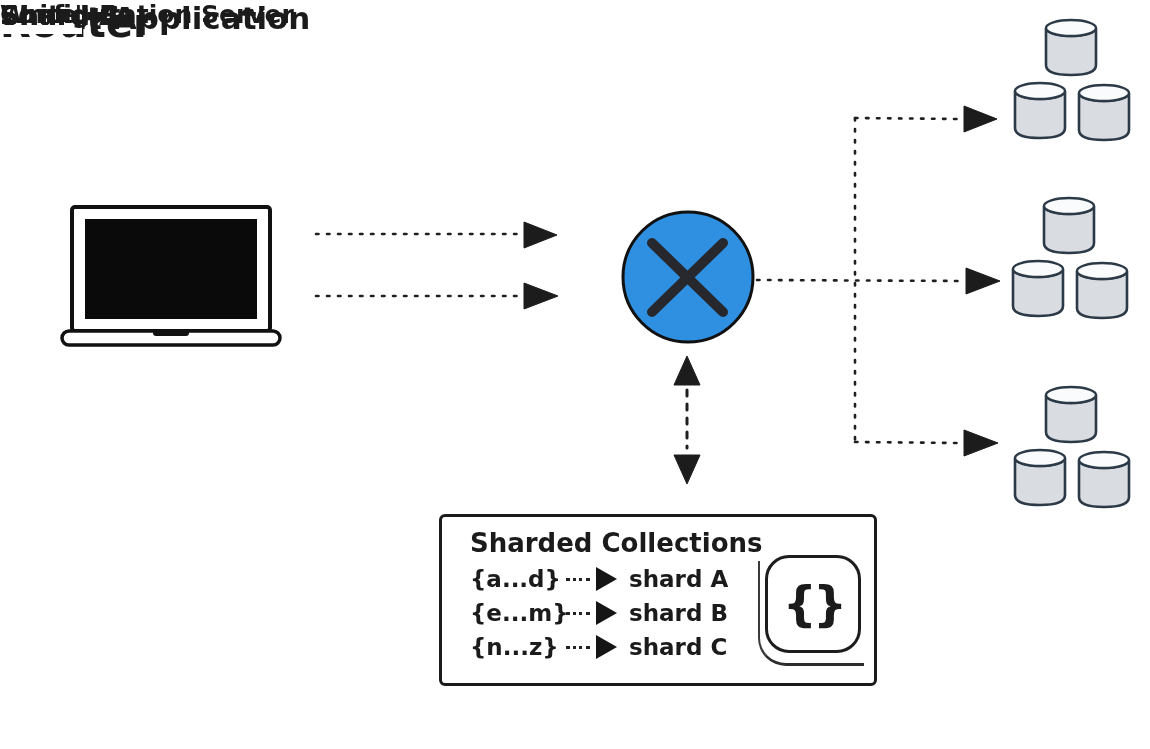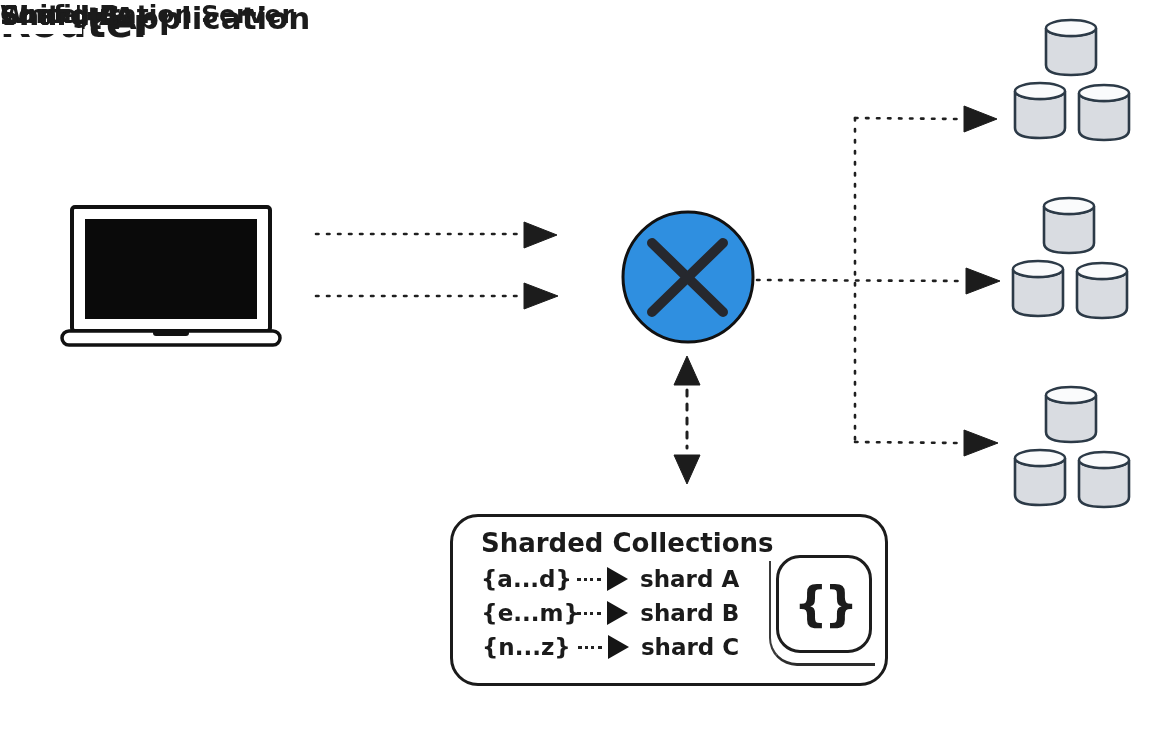--- a/index.html
+++ b/index.html
@@ -16,27 +16,27 @@
   #client-label  { left:0;   top:372; width:332; font-size:31px; }
   #router-label  { left:588; top:146; width:204; font-size:40px; }
   #read-label    { left:386; top:211; width:104; font-size:29px; background:var(--background,#fff); }
   #write-label   { left:379; top:272; width:118; font-size:25px; background:var(--background,#fff); }
   #shard-a-label { left:992;  top:146; width:160; font-size:27px; }
   #shard-b-label { left:990;  top:324; width:160; font-size:27px; }
   #shard-c-label { left:992;  top:512; width:160; font-size:27px; }
   #config-label  { left:500;  top:699; width:340; font-size:25px; }
 
   .config-box {
-    position:absolute; left:450px; top:514px; width:438px; height:172px;
-    box-sizing:border-box; border:3.5px solid #1b1b1b; border-radius:28px;
+    position:absolute; left:439px; top:514px; width:438px; height:172px;
+    box-sizing:border-box; border:3.5px solid #1b1b1b; border-radius:6px;
     background:#fff;
   }
   .cfg-title { position:absolute; left:28px; top:11px; font-size:26px; font-weight:bold; }
   .cfg-rows  { position:absolute; left:28px; top:45px; }
-  .cfg-row   { display:flex; align-items:center; height:34px; font-size:23px; font-weight:bold;justify-content:flex-end; }
+  .cfg-row   { display:flex; align-items:center; height:34px; font-size:23px; font-weight:bold; }
   .cfg-range { width:96px; }
   .dotgap    { width:24px; height:0; border-bottom:3px dotted #222; margin-right:6px; }
   .tri       { width:0; height:0; border-top:12px solid transparent;
                border-bottom:12px solid transparent; border-left:21px solid #151515; }
   .cfg-target{ margin-left:12px; }
 
   .braces-icon {
     position:absolute; left:323px; top:38px; width:96px; height:98px;
     box-sizing:border-box; border:3px solid #1d1d1d; border-radius:24px;
     display:flex; align-items:center; justify-content:center;

